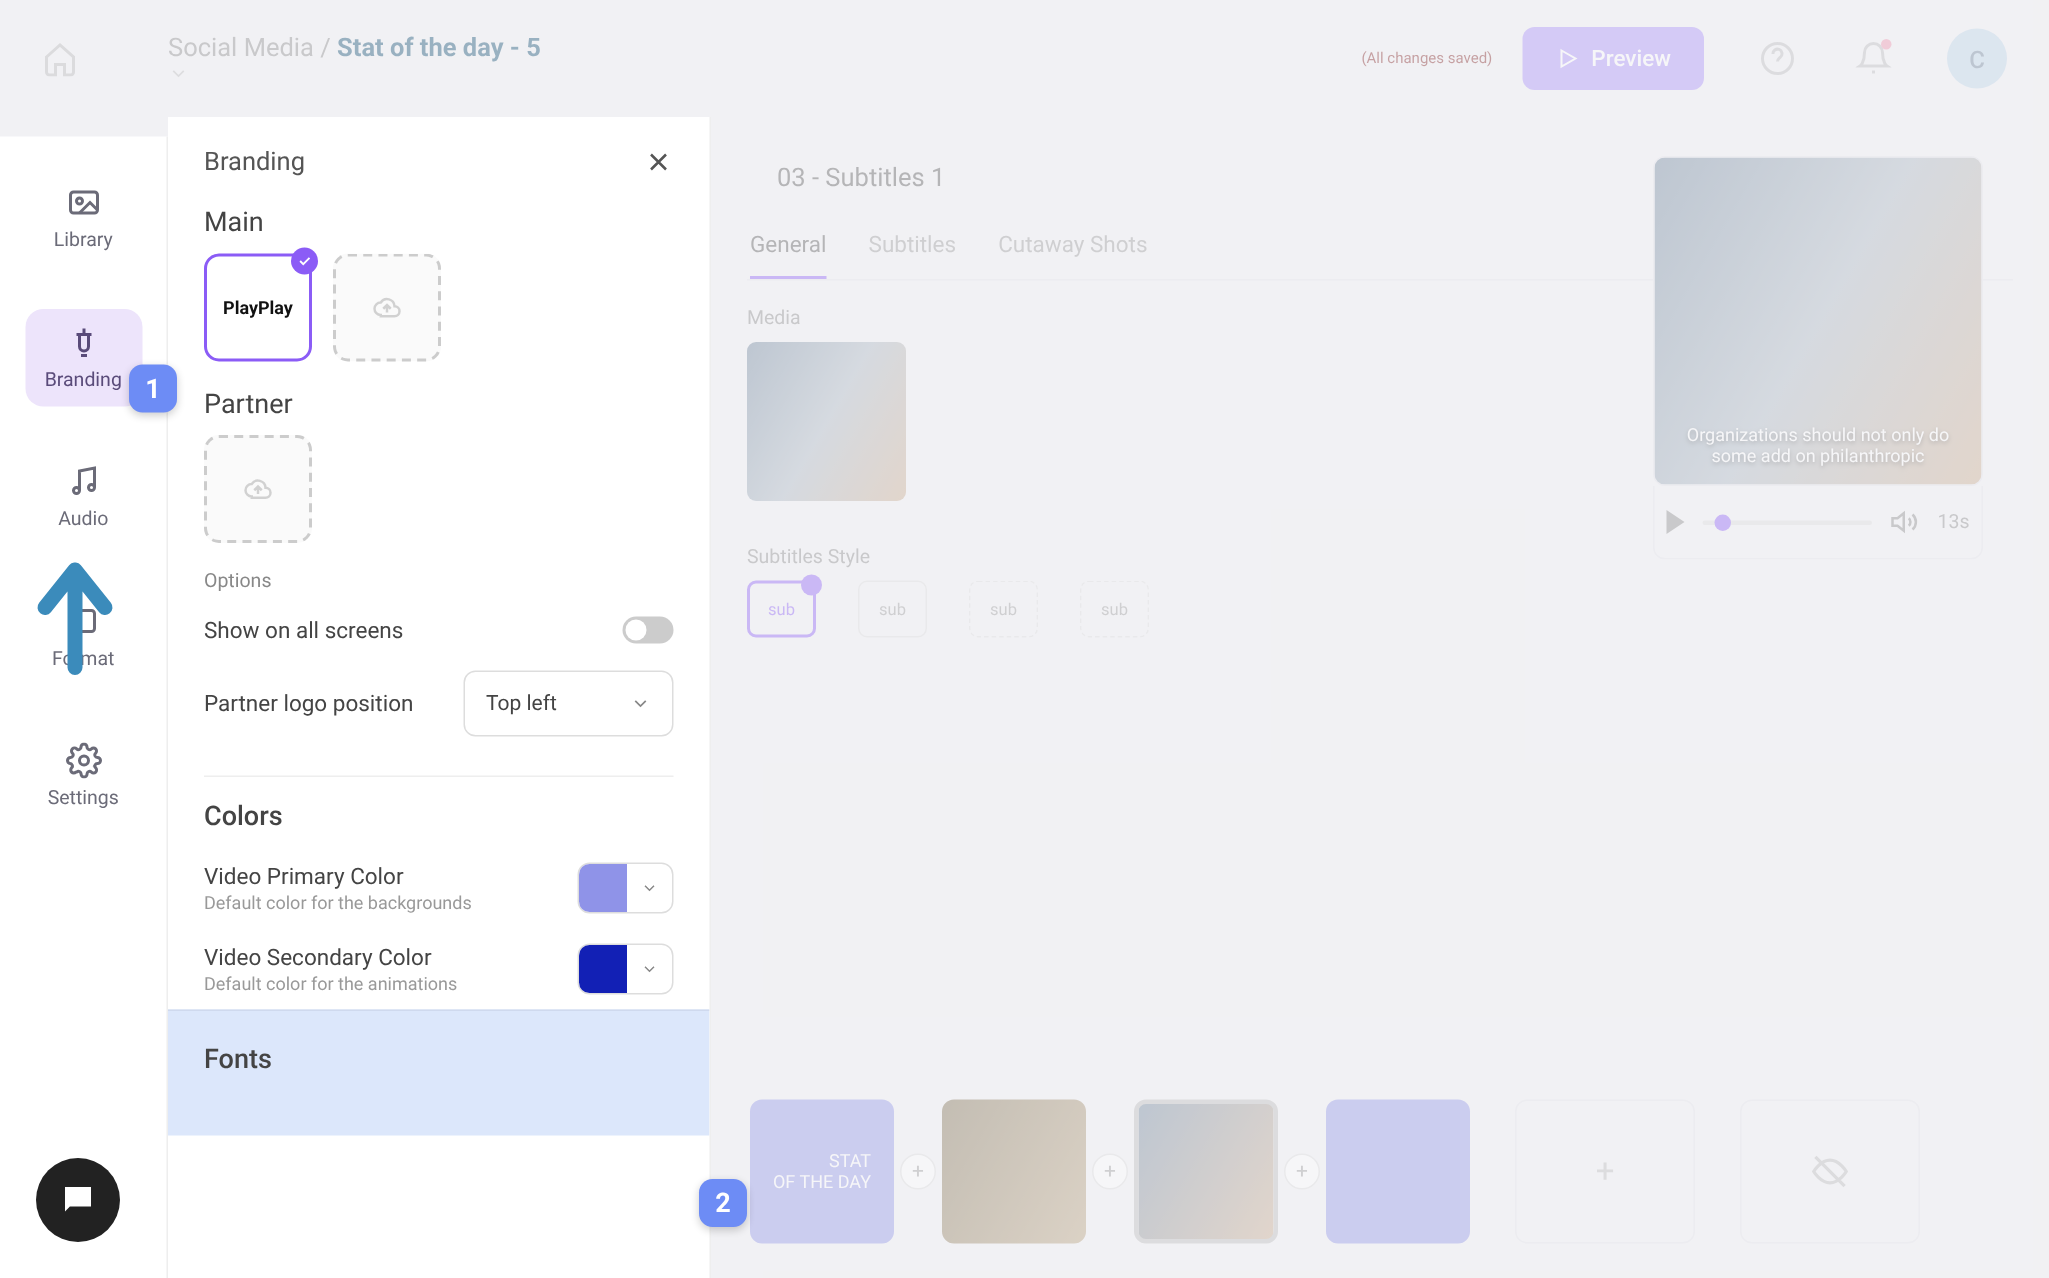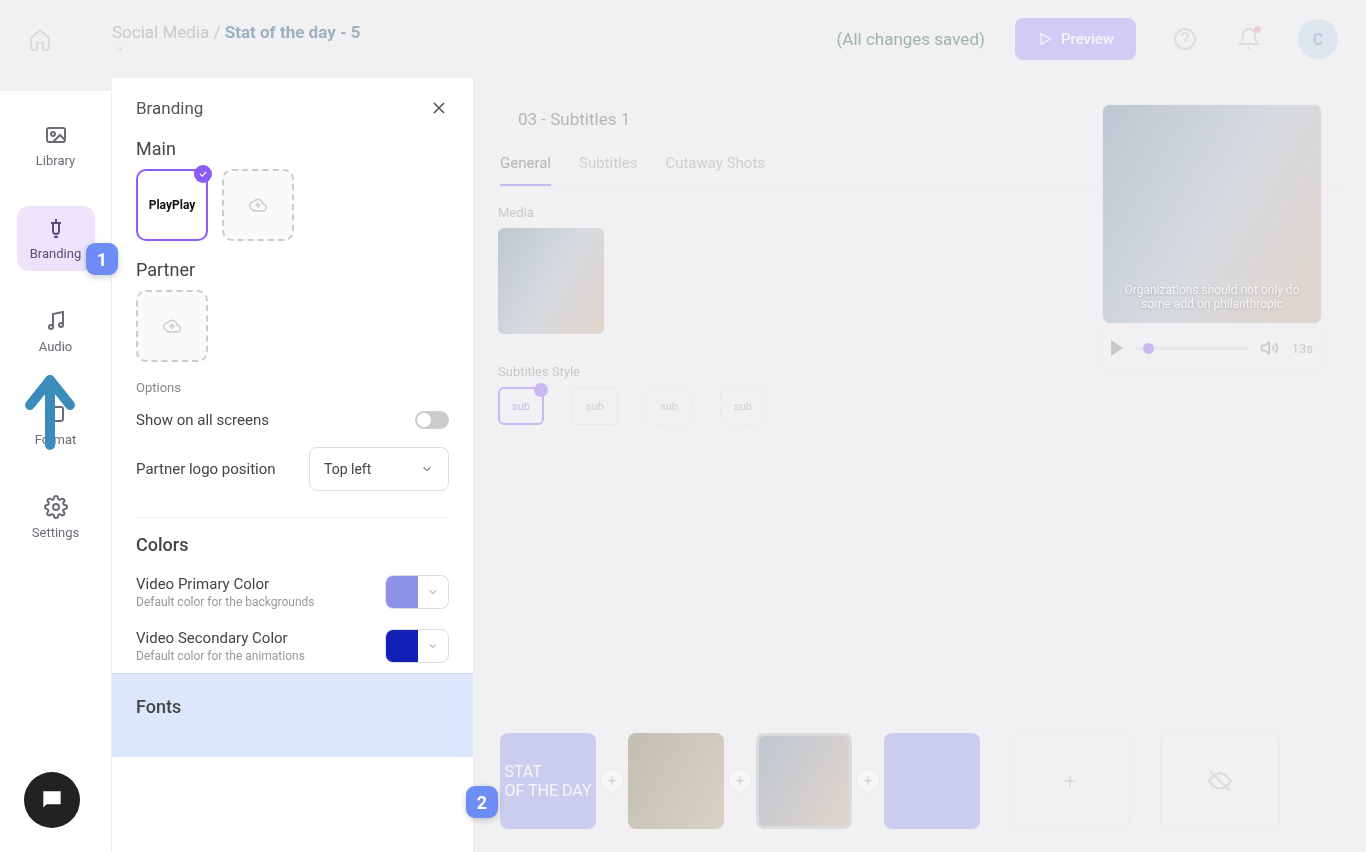--- a/index.html
+++ b/index.html
@@ -4,21 +4,21 @@
 <style>
 *{box-sizing:border-box;margin:0;padding:0;font-family:-apple-system,BlinkMacSystemFont,"Segoe UI",Roboto,sans-serif}
 body{background:#f2f2f4;color:#3a3a3a;position:relative;width:1366px;height:852px;overflow:hidden}
 .overlay{position:absolute;inset:0;background:rgba(240,240,243,0.62);z-index:5;pointer-events:none}
 .topbar{height:78px;display:flex;align-items:center;padding:0 28px;gap:20px}
 .home-ic{width:24px;height:24px;opacity:.55}
 .breadcrumb{color:#888;font-size:17px;margin-left:40px}
 .breadcrumb b{color:#0c4a6e;font-weight:700}
 .chev{margin-left:10px;opacity:.5}
 .spacer{flex:1}
-.saved{color:#14532d;font-size:17px;margin-right:10px}
+.saved{color:#7f1d1d;font-size:10px;}
 .preview-btn{background:#a78bfa;color:#fff;border:none;border-radius:8px;padding:12px 22px;font-size:15px;display:flex;align-items:center;gap:8px;font-weight:500}
 .ic-btn{width:30px;height:30px;opacity:.5;display:flex;align-items:center;justify-content:center;margin-left:14px;position:relative}
 .bell-dot{position:absolute;top:2px;right:3px;width:7px;height:7px;background:#e36;border-radius:50%}
 .avatar{width:40px;height:40px;border-radius:50%;background:#bcd4e8;display:flex;align-items:center;justify-content:center;color:#6b8299;font-weight:500;margin-left:14px}
 .leftnav{position:absolute;left:0;top:91px;bottom:0;width:112px;background:#fff;border-right:1px solid #eee;display:flex;flex-direction:column;align-items:center;padding-top:22px;gap:28px;z-index:10}
 .nav-item{display:flex;flex-direction:column;align-items:center;gap:6px;color:#6b6b78;font-size:13px;width:78px;padding:10px 0;border-radius:12px;cursor:pointer}
 .nav-item.active{background:#ede4fb;color:#5a4b7a}
 .nav-ic{width:24px;height:24px}
 
 .panel{position:absolute;left:112px;top:78px;bottom:0;width:362px;background:#fff;border-right:1px solid #eee;z-index:20;display:flex;flex-direction:column}
@@ -71,21 +71,21 @@
 .rightcol{position:absolute;right:24px;top:104px;width:240px}
 .vprev{width:220px;height:220px;border-radius:8px;background:linear-gradient(120deg,#6b8299 0%,#a9b5c0 50%,#c9a98a 100%);position:relative;overflow:hidden;border:1px solid #e4e4ea}
 .vprev-text{position:absolute;bottom:12px;left:12px;right:12px;color:#fff;font-size:12px;text-align:center;text-shadow:0 1px 3px rgba(0,0,0,.6)}
 .vctrl{display:flex;align-items:center;gap:12px;padding:14px 8px;border:1px solid #e4e4ea;border-top:none;border-radius:0 0 8px 8px;width:220px}
 .play-ic{width:0;height:0;border-left:12px solid #888;border-top:8px solid transparent;border-bottom:8px solid transparent}
 .seek{flex:1;height:3px;background:#ddd;border-radius:2px;position:relative}
 .seek-dot{position:absolute;left:8px;top:-4px;width:11px;height:11px;border-radius:50%;background:#8b5cf6}
 .dur{font-size:13px;color:#888}
 
 .timeline{position:absolute;left:500px;right:24px;bottom:18px;height:106px;display:flex;align-items:center;gap:10px}
-.tl-thumb{width:96px;height:96px;border-radius:8px;flex-shrink:0;display:flex;align-items:center;justify-content:center;color:#fff;font-size:16px;text-align:left;position:relative}
+.tl-thumb{width:96px;height:96px;border-radius:8px;flex-shrink:0;display:flex;align-items:center;justify-content:center;color:#fff;font-size:12px;text-align:right;position:relative}
 .tl-add{width:24px;height:24px;border-radius:50%;background:#fff;border:1px solid #ddd;color:#999;display:flex;align-items:center;justify-content:center;font-size:14px;margin:0 -6px;z-index:2}
 .tl-big{width:120px;height:96px;border:1px solid #e4e4ea;border-radius:8px;display:flex;align-items:center;justify-content:center;color:#bbb;font-size:22px;margin-left:20px}
 
 .badge{position:absolute;width:32px;height:32px;border-radius:9px;background:#6d8cf5;color:#fff;font-weight:700;display:flex;align-items:center;justify-content:center;font-size:18px;z-index:30;box-shadow:0 2px 6px rgba(0,0,0,.2)}
 .badge1{left:86px;top:243px}
 .badge2{left:466px;top:786px}
 .arrow{position:absolute;left:10px;top:360px;z-index:25}
 .chat-fab{position:absolute;left:24px;bottom:24px;width:56px;height:56px;border-radius:50%;background:#222;display:flex;align-items:center;justify-content:center;z-index:40}
 svg{display:block}
 </style>

